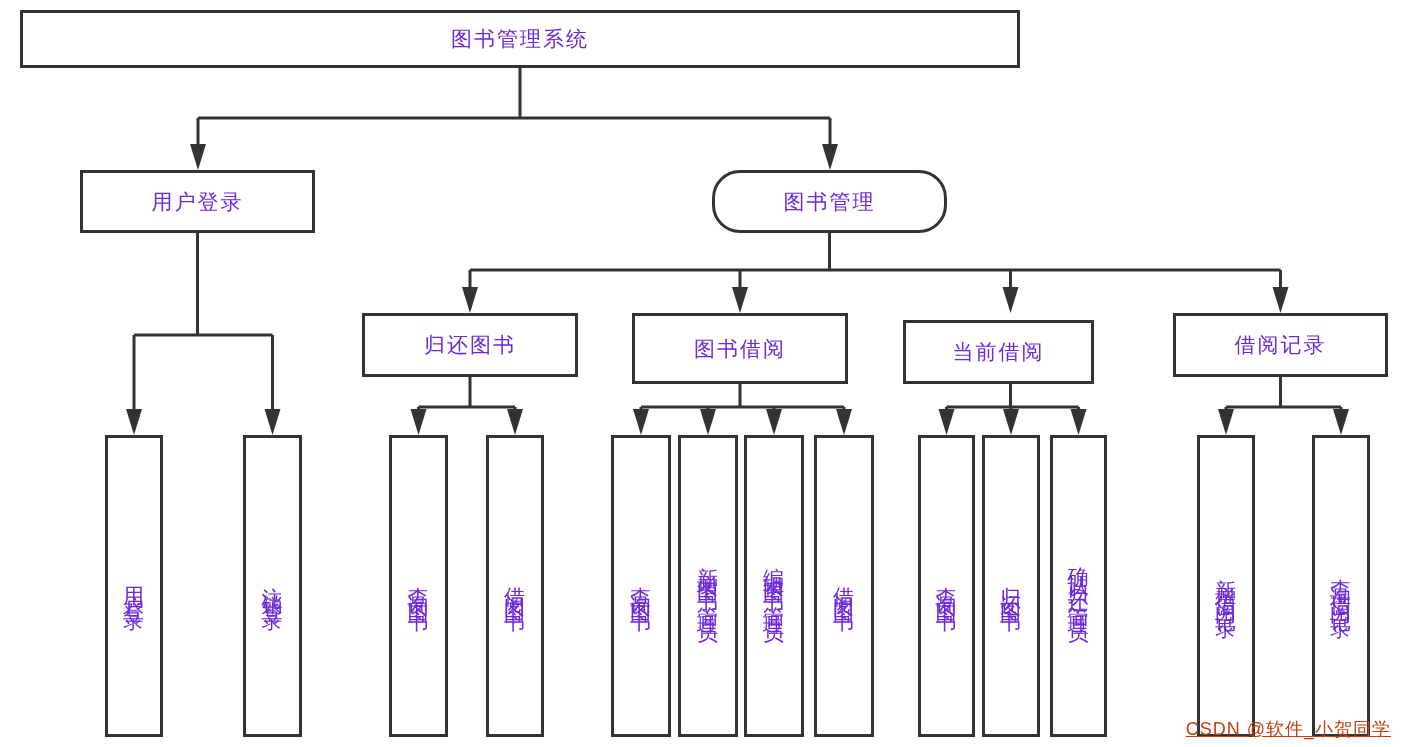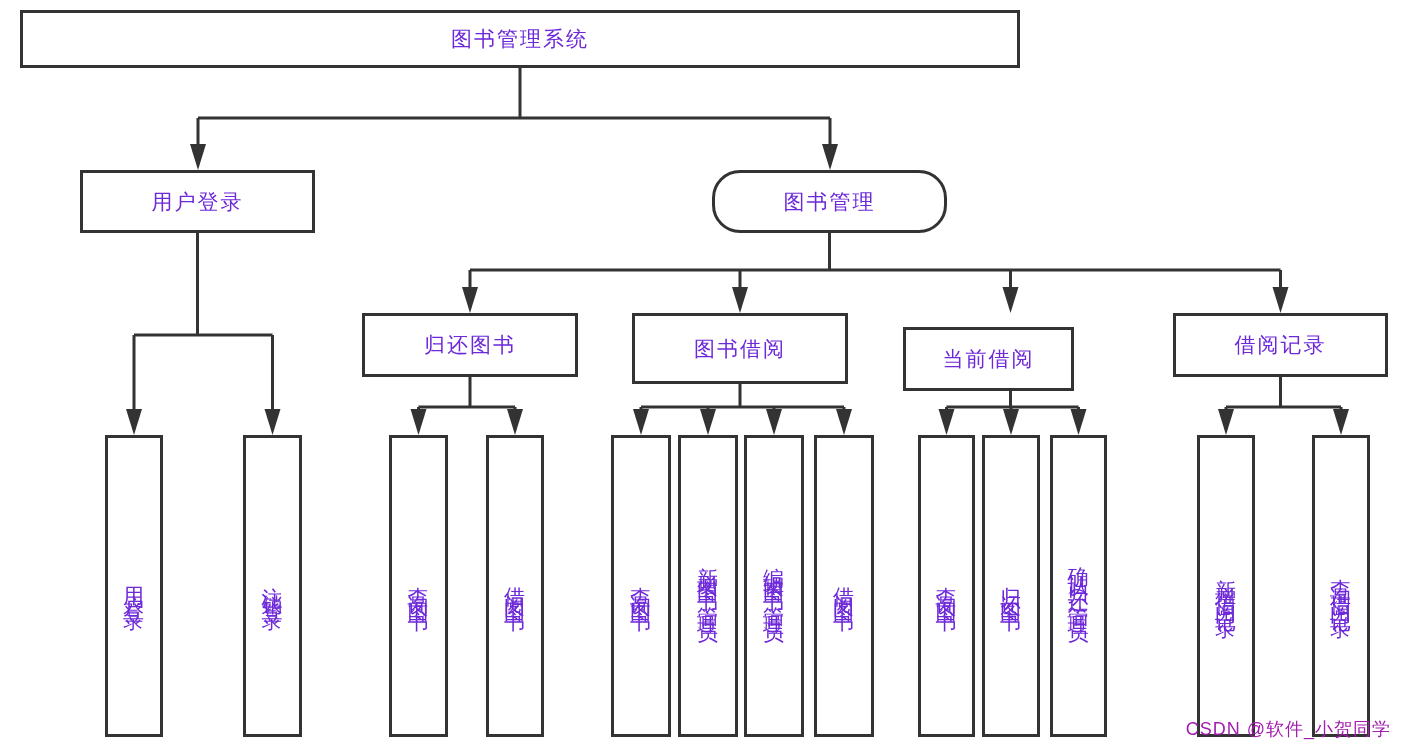--- a/index.html
+++ b/index.html
@@ -12,21 +12,21 @@
     position:absolute;box-sizing:border-box;border:3px solid #333333;
     background:#ffffff;display:flex;align-items:center;justify-content:center;
     color:#6d28d9;font-size:21px;letter-spacing:2px;white-space:nowrap;
   }
   .leaf{
     writing-mode:vertical-rl;letter-spacing:8px;line-height:1;
     white-space:normal;font-size:21px;
   }
   .watermark{
     position:absolute;right:14px;bottom:6px;font-size:18px;
-    color:#a21caf;letter-spacing:1px;
+    color:#c2410c;letter-spacing:1px;text-decoration:underline;
   }
 </style>
 </head>
 <body>
 
 <div class="stage">
 
   <svg class="wires" width="1405" height="747" viewBox="0 0 1405 747">
     <g stroke="#333333" stroke-width="3" fill="none">
       <path d="M520 68 V118 M198 118 H830 M198 118 V148 M830 118 V148"></path>
@@ -72,21 +72,21 @@
     </g>
   </svg>
 
   <div class="node" style="left:20px;top:10px;width:1000px;height:58px;">图书管理系统</div>
 
   <div class="node" style="left:80px;top:170px;width:235px;height:63px;">用户登录</div>
   <div class="node" style="left:712px;top:170px;width:235px;height:63px;border-radius:28px;">图书管理</div>
 
   <div class="node" style="left:362px;top:313px;width:216px;height:64px;">归还图书</div>
   <div class="node" style="left:632px;top:313px;width:216px;height:71px;">图书借阅</div>
-  <div class="node" style="left:903px;top:327px;width:171px;height:64px;">当前借阅</div>
+  <div class="node" style="left:903px;top:320px;width:191px;height:64px;">当前借阅</div>
   <div class="node" style="left:1173px;top:313px;width:215px;height:64px;">借阅记录</div>
 
   <div class="node leaf" style="left:105px;top:435px;width:58px;height:302px;">用户登录</div>
   <div class="node leaf" style="left:243px;top:435px;width:59px;height:302px;">注销登录</div>
 
   <div class="node leaf" style="left:389px;top:435px;width:59px;height:302px;">查询图书</div>
   <div class="node leaf" style="left:486px;top:435px;width:58px;height:302px;">借阅图书</div>
 
   <div class="node leaf" style="left:611px;top:435px;width:60px;height:302px;">查询图书</div>
   <div class="node leaf" style="left:678px;top:435px;width:60px;height:302px;">新增图书（管理员）</div>

